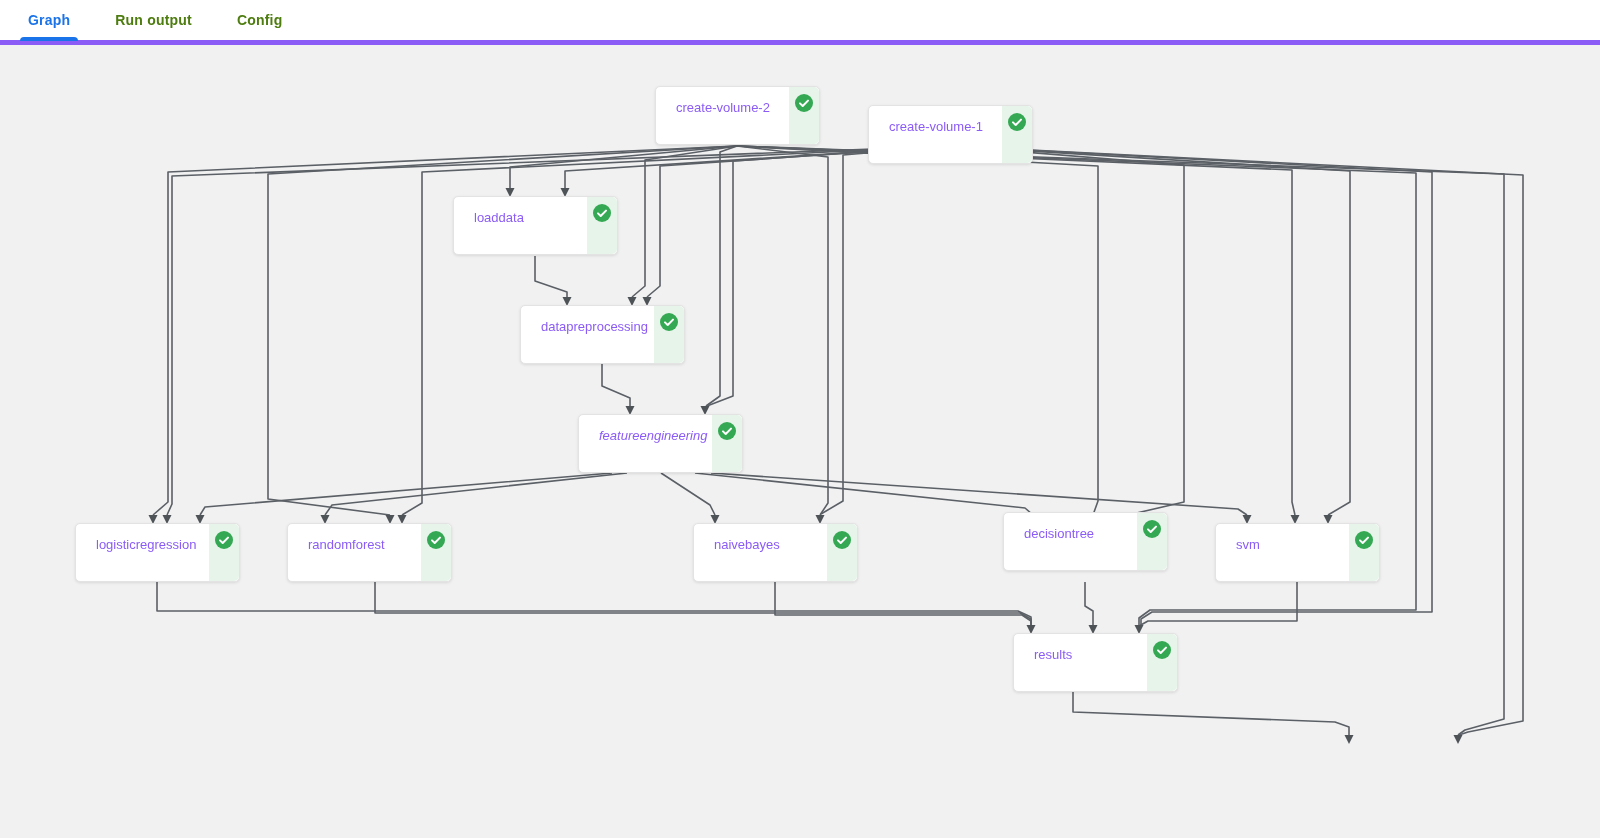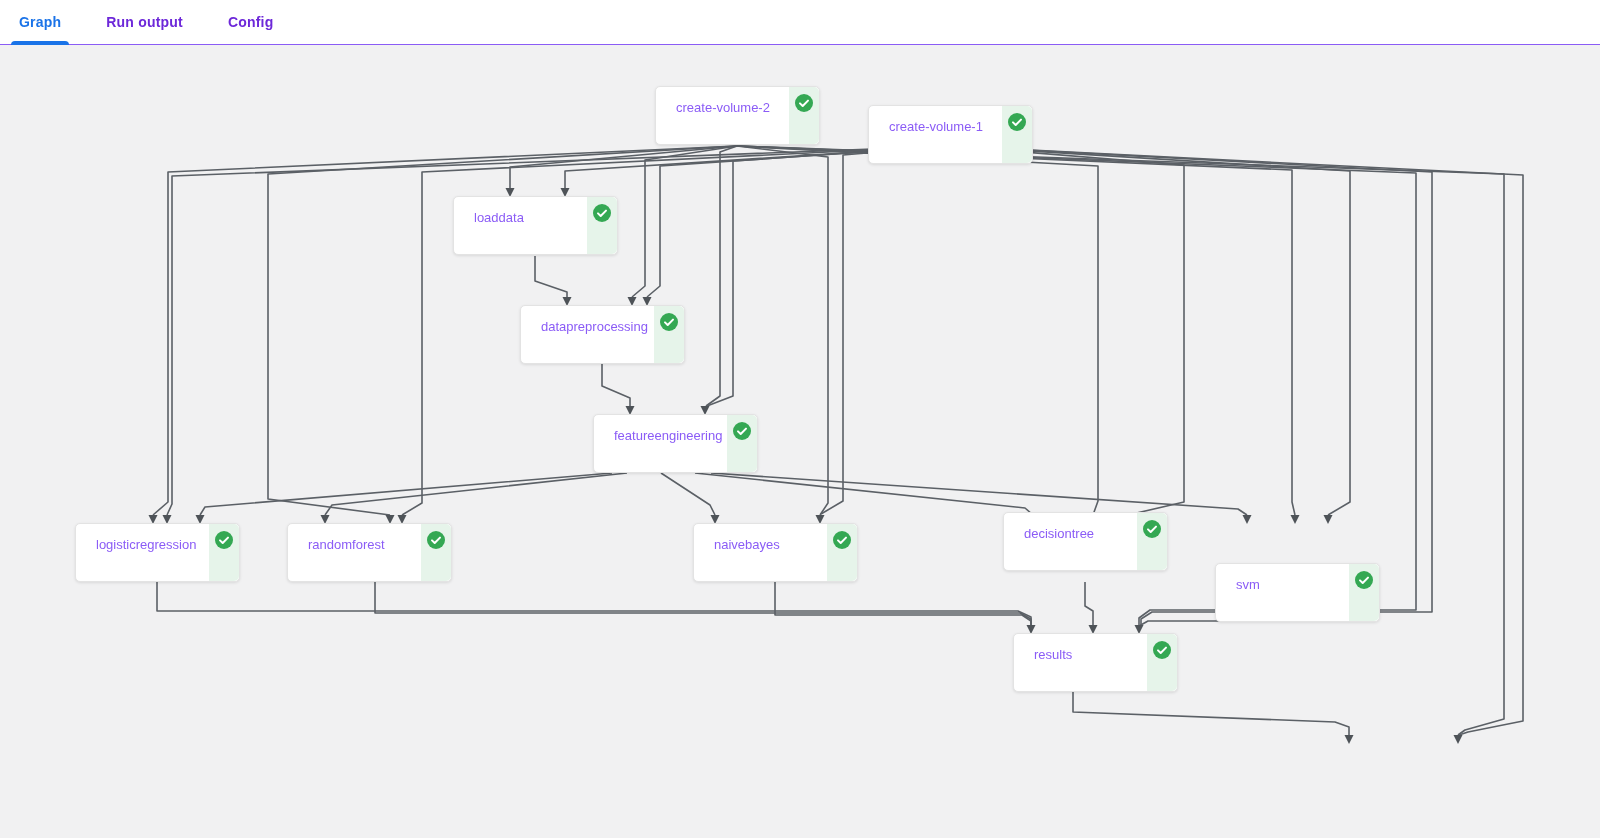--- a/index.html
+++ b/index.html
@@ -6,26 +6,26 @@
   body{
     width:1600px;height:838px;overflow:hidden;position:relative;
     font-family:"Liberation Sans",sans-serif;background:#fff;
   }
   
   .canvas{position:absolute;inset:0;background:#f1f1f2;}
   .edges{position:absolute;left:0;top:0;}
   
   .tabbar{
     position:absolute;left:0;top:0;width:1600px;height:45px;background:#ffffff;
-    border-bottom:1px solid #8b5cf6;display:flex;align-items:stretch;
-    padding-left:15px;z-index:10;box-sizing:border-box;
+    border-bottom:5px solid #8b5cf6;display:flex;align-items:stretch;
+    padding-left:24px;z-index:10;box-sizing:border-box;
   }
   .tab{
     position:relative;display:flex;align-items:center;padding:0 4px;margin-right:37px;
-    font-size:14px;font-weight:700;letter-spacing:.2px;color:#6d28d9;cursor:pointer;
+    font-size:14px;font-weight:700;letter-spacing:.2px;color:#4d7c0f;cursor:pointer;
   }
   .tab.active{color:#1a73e8;}
   .tab .underline{
     position:absolute;left:-4px;right:-4px;bottom:-1px;height:4px;
     background:#1a73e8;border-radius:4px 4px 0 0;
   }
   
   .node{
     position:absolute;width:165px;height:59px;background:#ffffff;
     border:1px solid #e3e3e3;border-radius:5px;
@@ -134,21 +134,21 @@
     </div>
     <div class="node" style="left: 520px; top: 305px; width: 165px; height: 59px;">
       <span class="lbl">datapreprocessing</span>
       <span class="badge">
         <svg width="18" height="18" viewBox="0 0 18 18">
           <circle cx="9" cy="9" r="9" fill="#34a853"></circle>
           <path d="M5 9.4 L7.7 12 L13 6.6" fill="none" stroke="#ffffff" stroke-width="2" stroke-linecap="round" stroke-linejoin="round"></path>
         </svg>
       </span>
     </div>
-    <div class="node" style="left: 593px; top: 414px; width: 165px; height: 59px;">
+    <div class="node" style="left: 578px; top: 414px; width: 165px; height: 59px; font-style: italic;">
       <span class="lbl">featureengineering</span>
       <span class="badge">
         <svg width="18" height="18" viewBox="0 0 18 18">
           <circle cx="9" cy="9" r="9" fill="#34a853"></circle>
           <path d="M5 9.4 L7.7 12 L13 6.6" fill="none" stroke="#ffffff" stroke-width="2" stroke-linecap="round" stroke-linejoin="round"></path>
         </svg>
       </span>
     </div>
     <div class="node" style="left: 75px; top: 523px; width: 165px; height: 59px;">
       <span class="lbl">logisticregression</span>
@@ -179,21 +179,21 @@
     </div>
     <div class="node" style="left: 1003px; top: 512px; width: 165px; height: 59px;">
       <span class="lbl">decisiontree</span>
       <span class="badge">
         <svg width="18" height="18" viewBox="0 0 18 18">
           <circle cx="9" cy="9" r="9" fill="#34a853"></circle>
           <path d="M5 9.4 L7.7 12 L13 6.6" fill="none" stroke="#ffffff" stroke-width="2" stroke-linecap="round" stroke-linejoin="round"></path>
         </svg>
       </span>
     </div>
-    <div class="node" style="left: 1215px; top: 523px; width: 165px; height: 59px; margin-top: 40px;">
+    <div class="node" style="left: 1215px; top: 523px; width: 165px; height: 59px;">
       <span class="lbl">svm</span>
       <span class="badge">
         <svg width="18" height="18" viewBox="0 0 18 18">
           <circle cx="9" cy="9" r="9" fill="#34a853"></circle>
           <path d="M5 9.4 L7.7 12 L13 6.6" fill="none" stroke="#ffffff" stroke-width="2" stroke-linecap="round" stroke-linejoin="round"></path>
         </svg>
       </span>
     </div>
     <div class="node" style="left: 1013px; top: 633px; width: 165px; height: 59px;">
       <span class="lbl">results</span>

